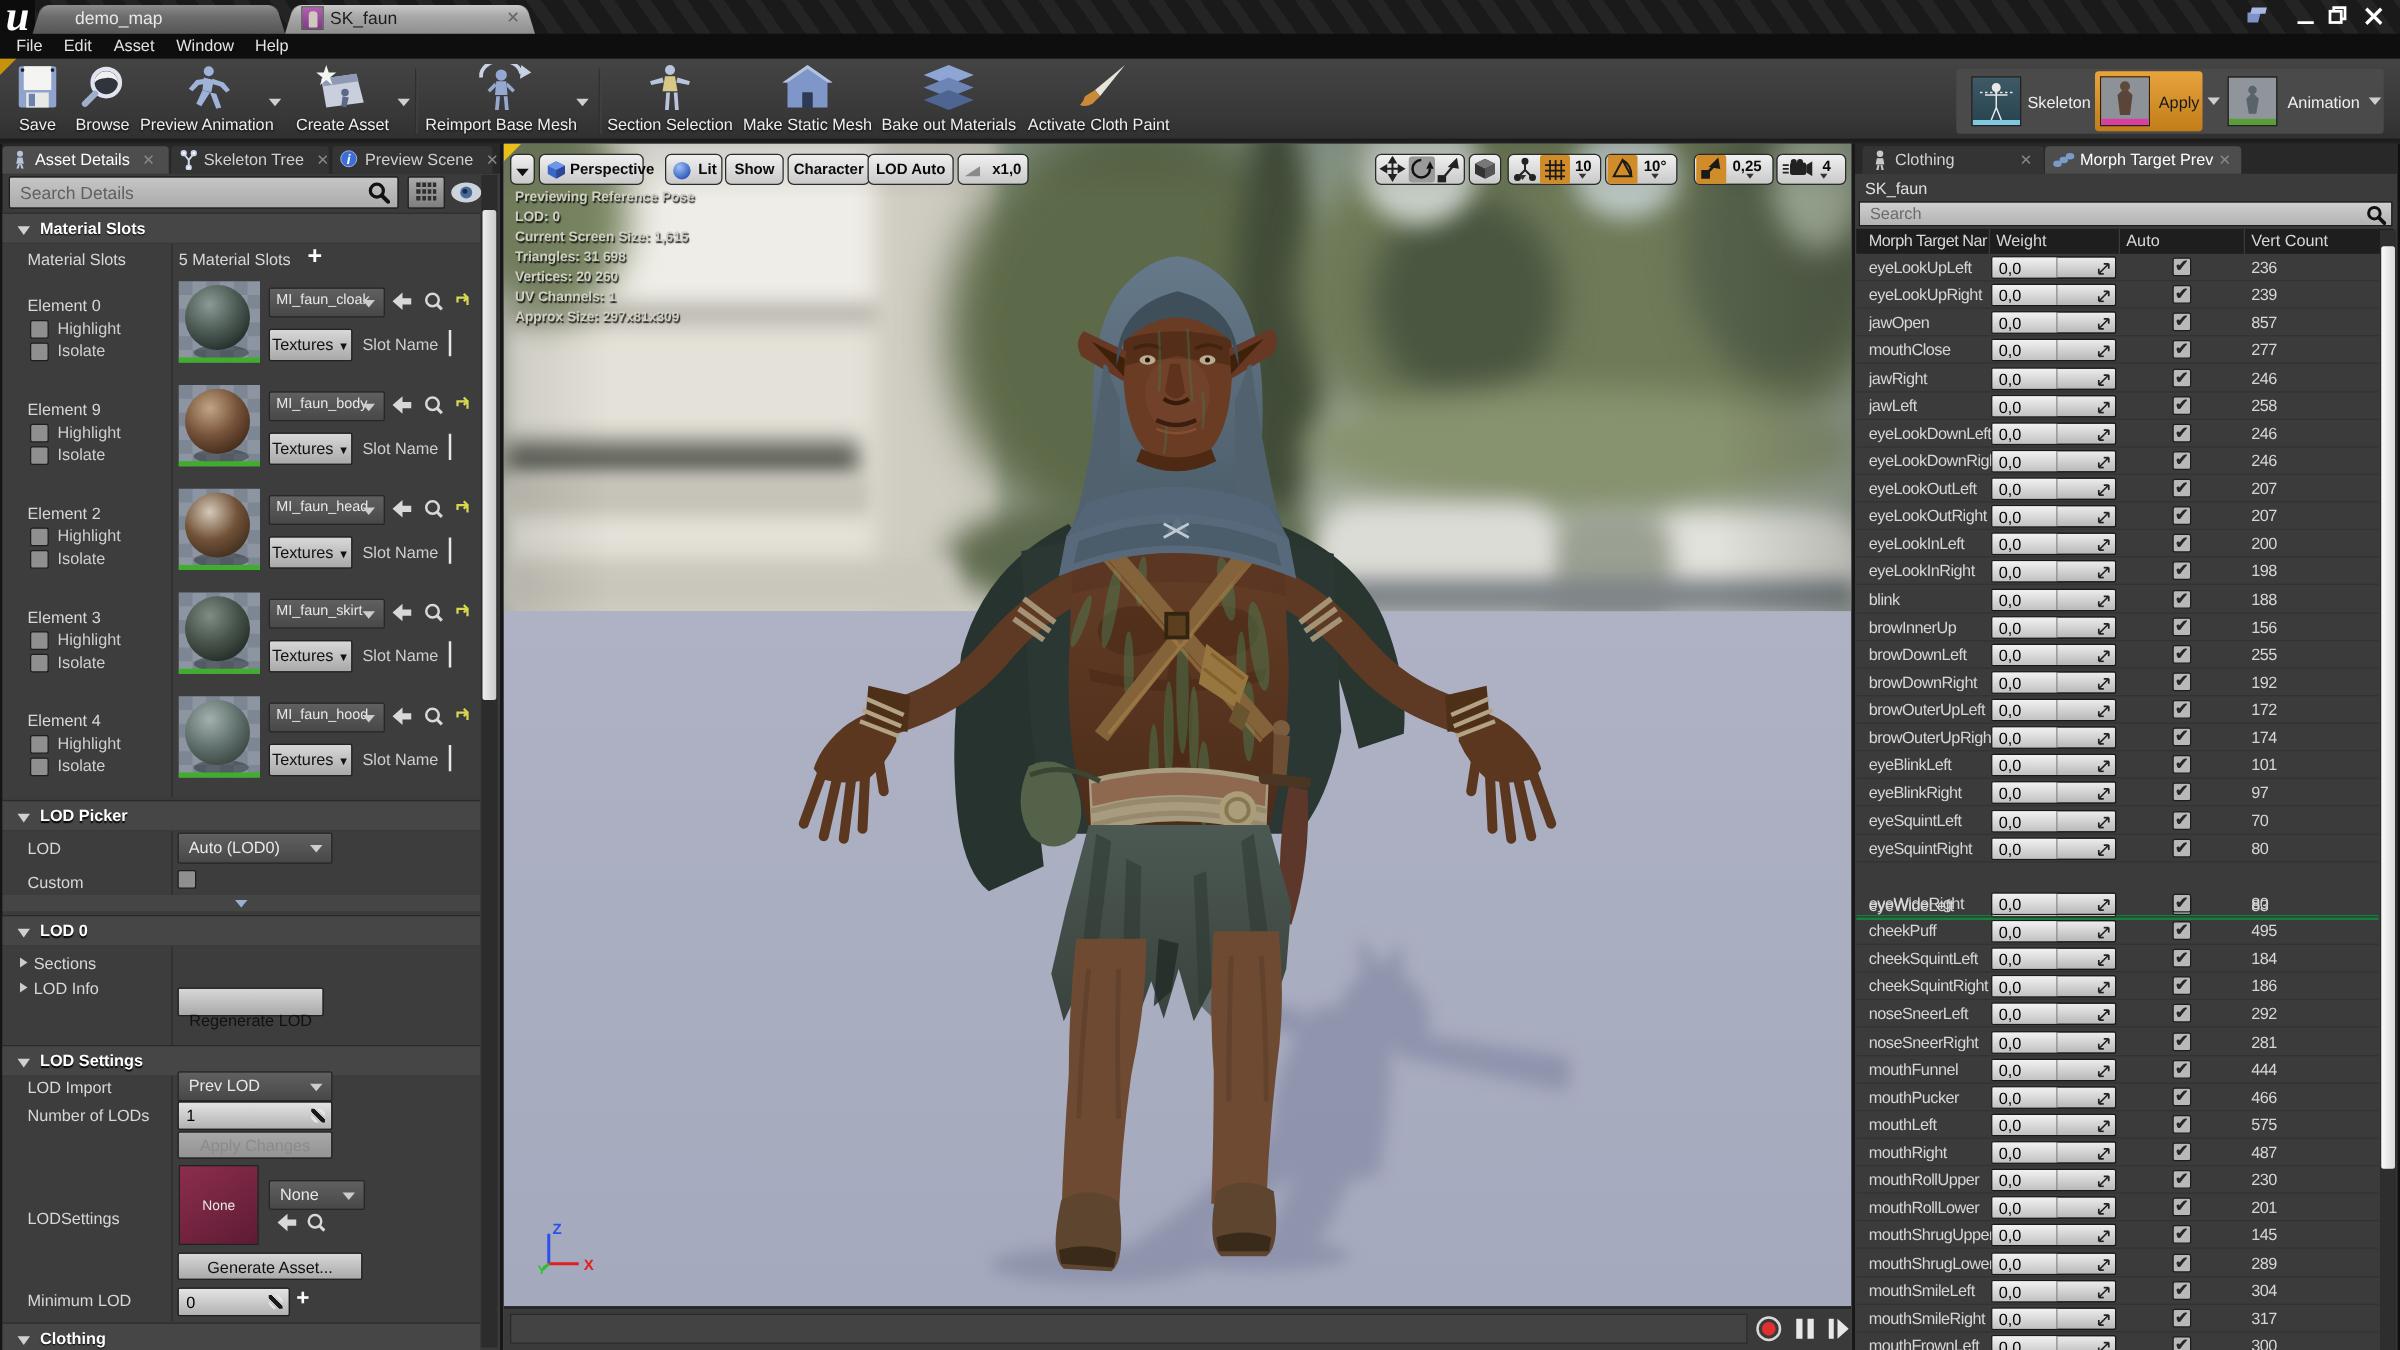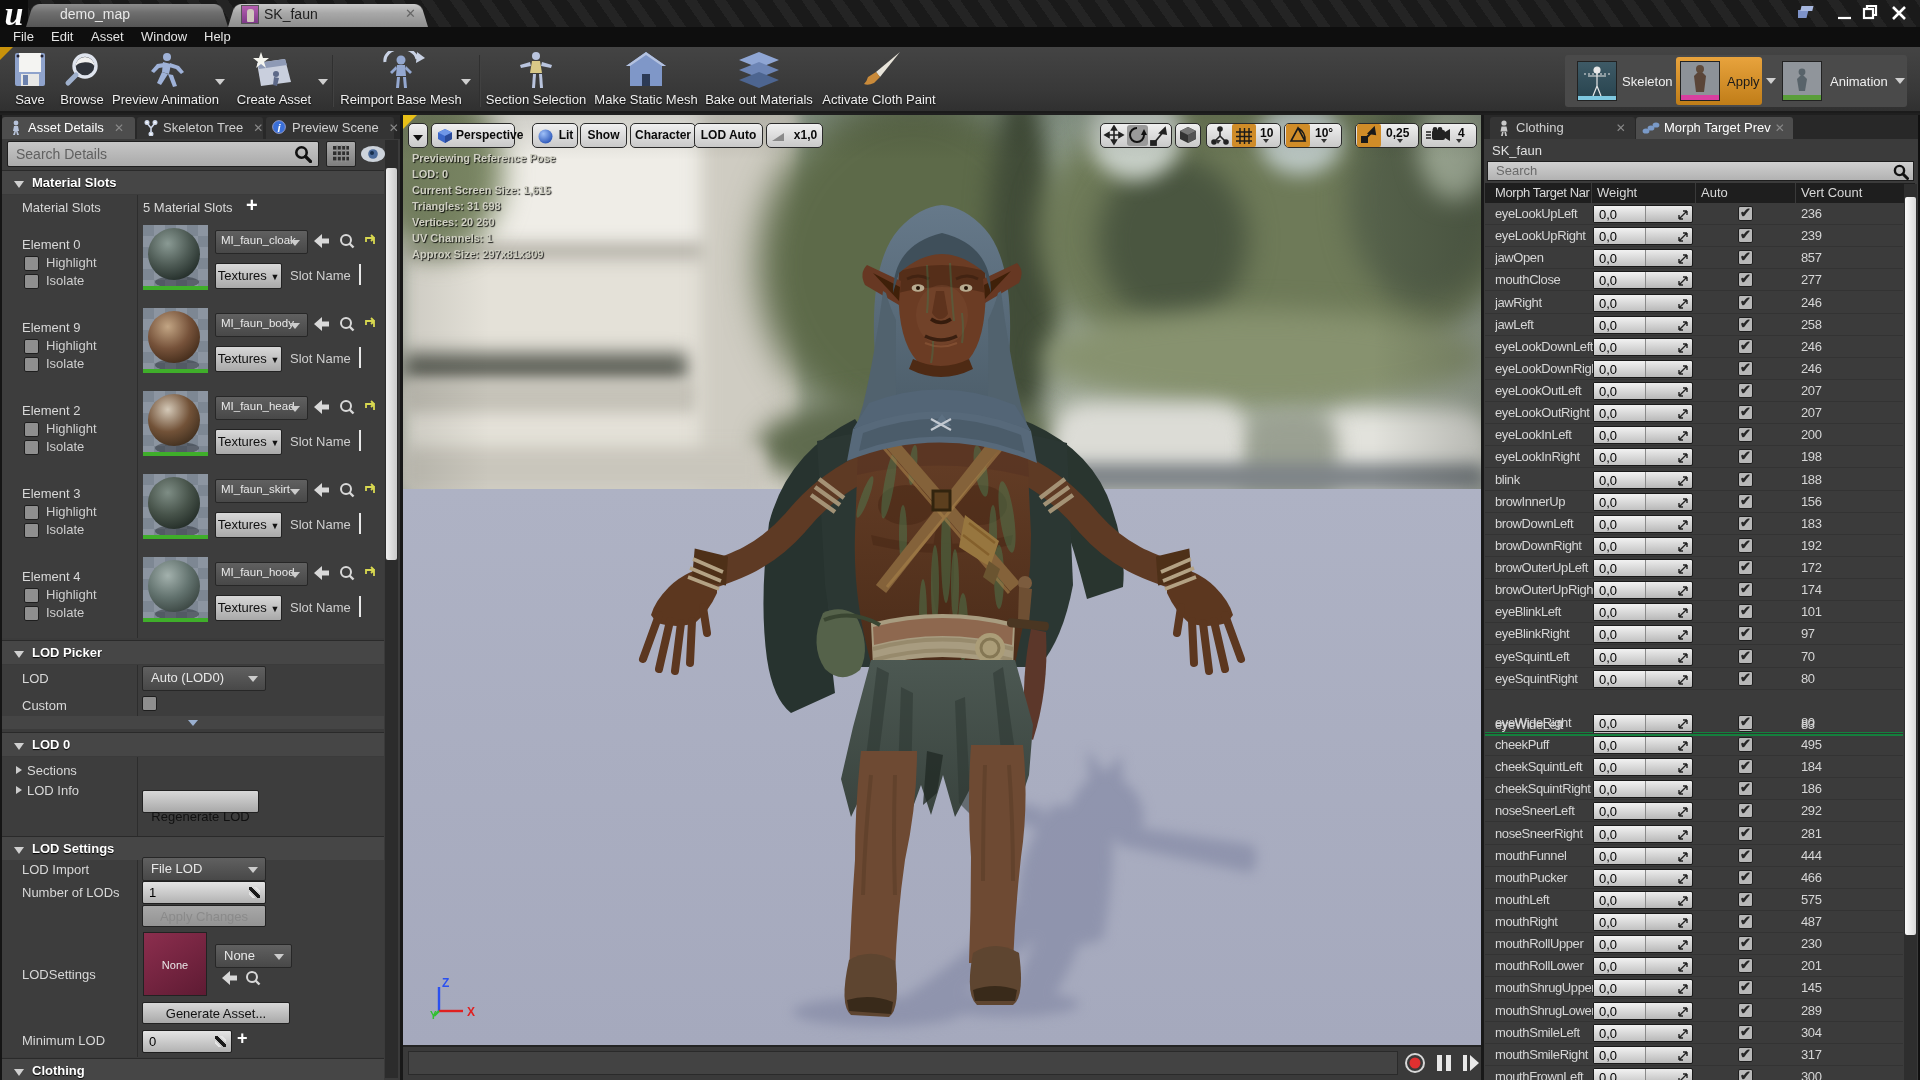--- a/index.html
+++ b/index.html
@@ -423,21 +423,21 @@
 <div class="srow" style="left:27px;top:783px">LOD Info</div>
 <svg class="abs" width="8" height="32" style="left:15px;top:766px">
     <polygon points="1,0 7,4 1,8" fill="#ccc"></polygon>
     <polygon points="1,20 7,24 1,28" fill="#ccc"></polygon>
   </svg>
 <div class="litebtn" style="left:142px;top:790px;width:117px;height:23px;padding-top:18px">Regenerate LOD</div>
 <div class="sechead" style="left:2px;top:836px;width:382px">LOD Settings</div>
 <div class="abs" style="left:2px;top:861px;width:382px;height:196px;background:#3d3d3d"></div>
 <div class="abs" style="left:137px;top:861px;width:1px;height:196px;background:#2d2d2d"></div>
 <div class="srow" style="left:22px;top:862px">LOD Import</div>
-<div class="ddbtn" style="left:142px;top:857px;width:124px;height:24px">File LOD</div>
+<div class="ddbtn" style="left:142px;top:857px;width:124px;height:24px">Prev LOD</div>
 <div class="srow" style="left:22px;top:885px">Number of LODs</div>
 <div class="spin" style="left:142px;top:881px;width:124px;height:23px">
     <span class="v">1</span>
   </div>
 <div class="litebtn" style="left:142px;top:905px;width:124px;height:22px;padding-top:3px;color:#8a8a8a;background:linear-gradient(#a8a8a8,#939393)">Apply Changes</div>
 <div class="abs" style="left:143px;top:932px;width:64px;height:64px;background:linear-gradient(145deg,#8c2e4e,#5e1b33);border:1px solid #222">
 <div style="position:absolute;left:0;top:26px;width:100%;text-align:center;color:#e8e8e8;font-size:11px">None</div>
   </div>
 <div class="ddbtn" style="left:215px;top:944px;width:77px;height:24px">None</div>
 <svg class="abs" width="60" height="18" style="left:220px;top:970px">
@@ -645,21 +645,21 @@
     </div>
 <div class="abs" style="left:0;top:309.75px;width:418px;height:22px;border-bottom:1px solid #333">
 <div class="mrow" style="left:10px;top:3px;width:99px">browDownLeft</div>
 <div class="abs" style="left:108px;top:2px;width:100px;height:18px;background:linear-gradient(#ececec,#b8b8b8);border:1px solid #191919;border-radius:2px">
 <div class="abs" style="left:0;top:0;width:52px;height:16px;background:linear-gradient(#f2f2f2,#c2c2c2);border-right:1px solid #8a8a8a;color:#000;font-size:13px;padding:1px 0 0 5px">0,0</div>
 <svg width="10" height="10" style="position:absolute;right:4px;top:4px">
           <path d="M1 9 L9 1 M1 9 v-4 M1 9 h4 M9 1 h-4 M9 1 v4" stroke="#222" stroke-width="1.4" fill="none"></path>
         </svg>
       </div>
 <div class="cbox checked" style="left:253px;top:3px;background:#b8b8b8"></div>
-<div class="mrow" style="left:316px;top:3px">183</div>
+<div class="mrow" style="left:316px;top:3px">255</div>
     </div>
 <div class="abs" style="left:0;top:331.875px;width:418px;height:22px;border-bottom:1px solid #333">
 <div class="mrow" style="left:10px;top:3px;width:99px">browDownRight</div>
 <div class="abs" style="left:108px;top:2px;width:100px;height:18px;background:linear-gradient(#ececec,#b8b8b8);border:1px solid #191919;border-radius:2px">
 <div class="abs" style="left:0;top:0;width:52px;height:16px;background:linear-gradient(#f2f2f2,#c2c2c2);border-right:1px solid #8a8a8a;color:#000;font-size:13px;padding:1px 0 0 5px">0,0</div>
 <svg width="10" height="10" style="position:absolute;right:4px;top:4px">
           <path d="M1 9 L9 1 M1 9 v-4 M1 9 h4 M9 1 h-4 M9 1 v4" stroke="#222" stroke-width="1.4" fill="none"></path>
         </svg>
       </div>
 <div class="cbox checked" style="left:253px;top:3px;background:#b8b8b8"></div>

